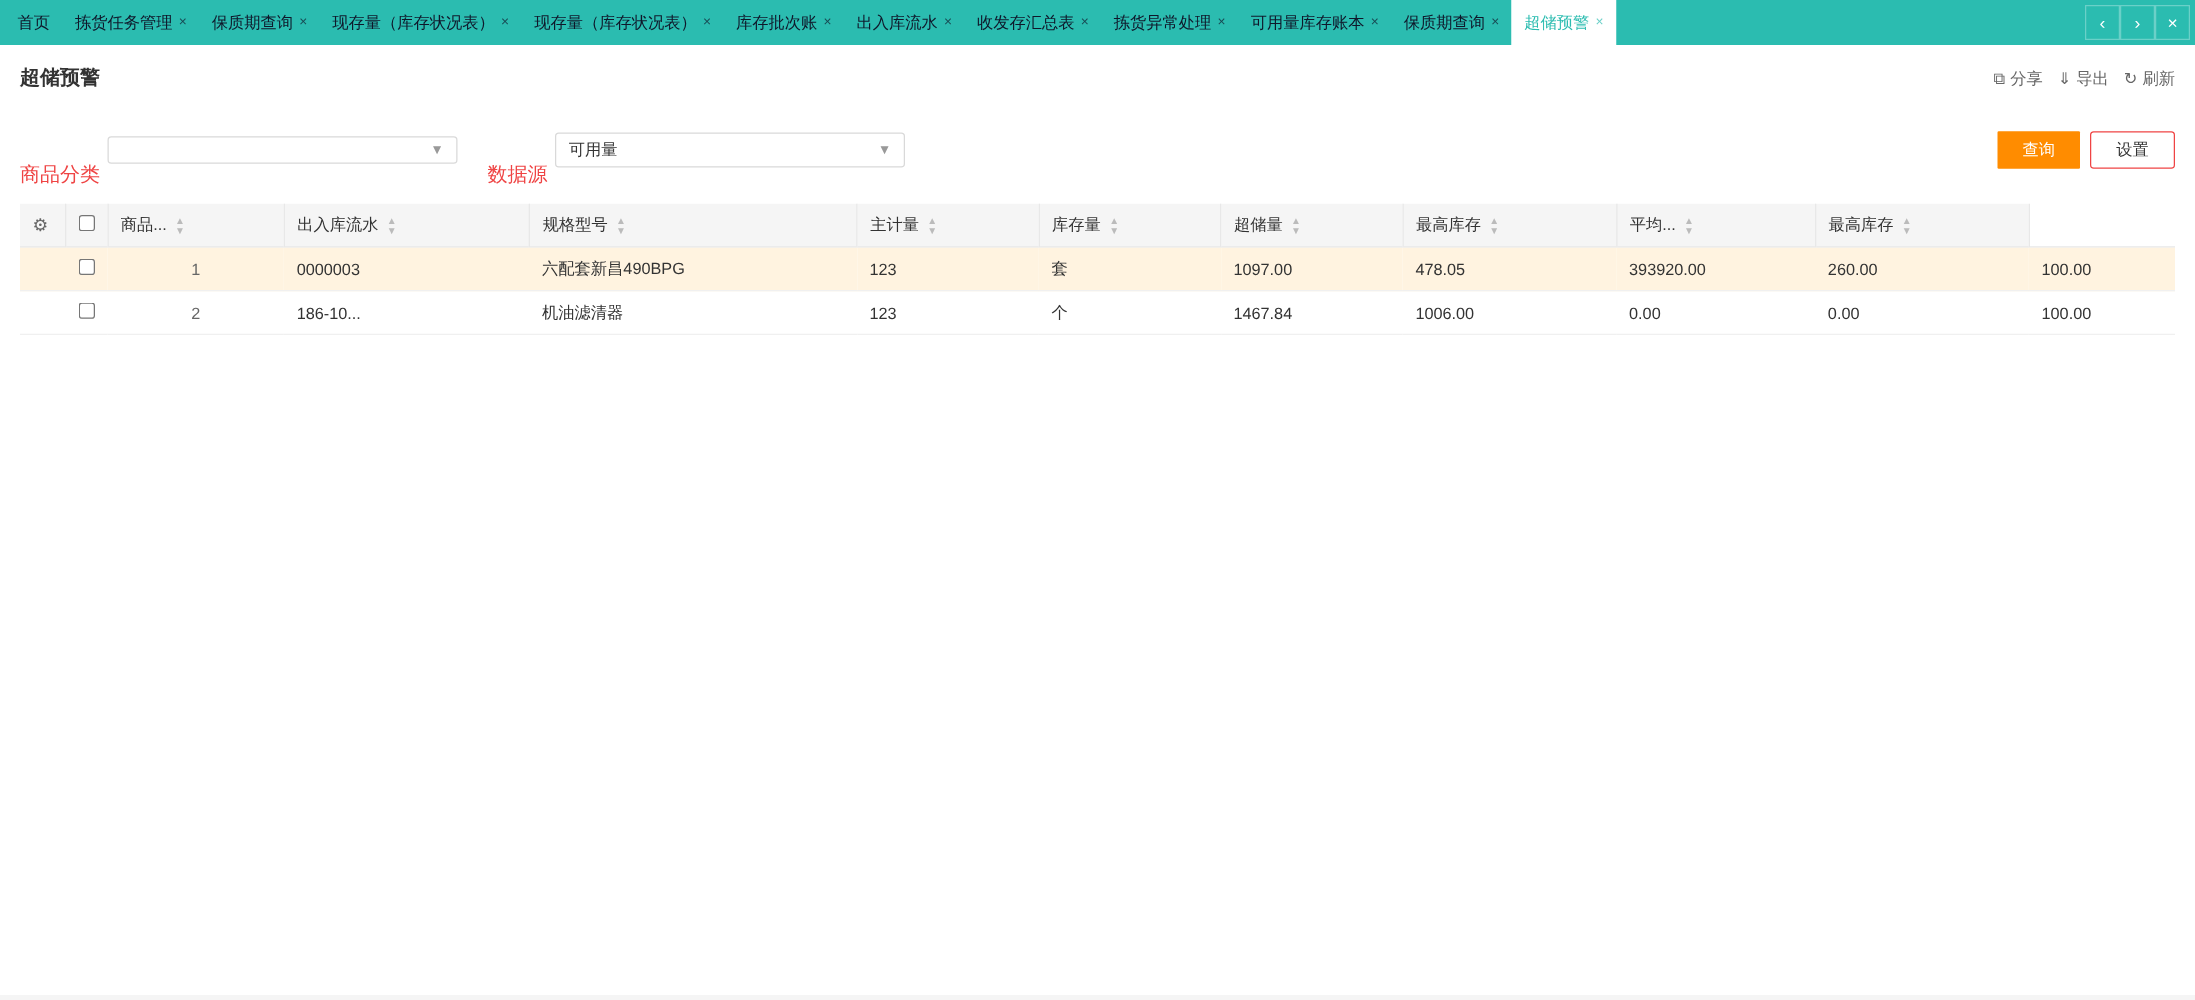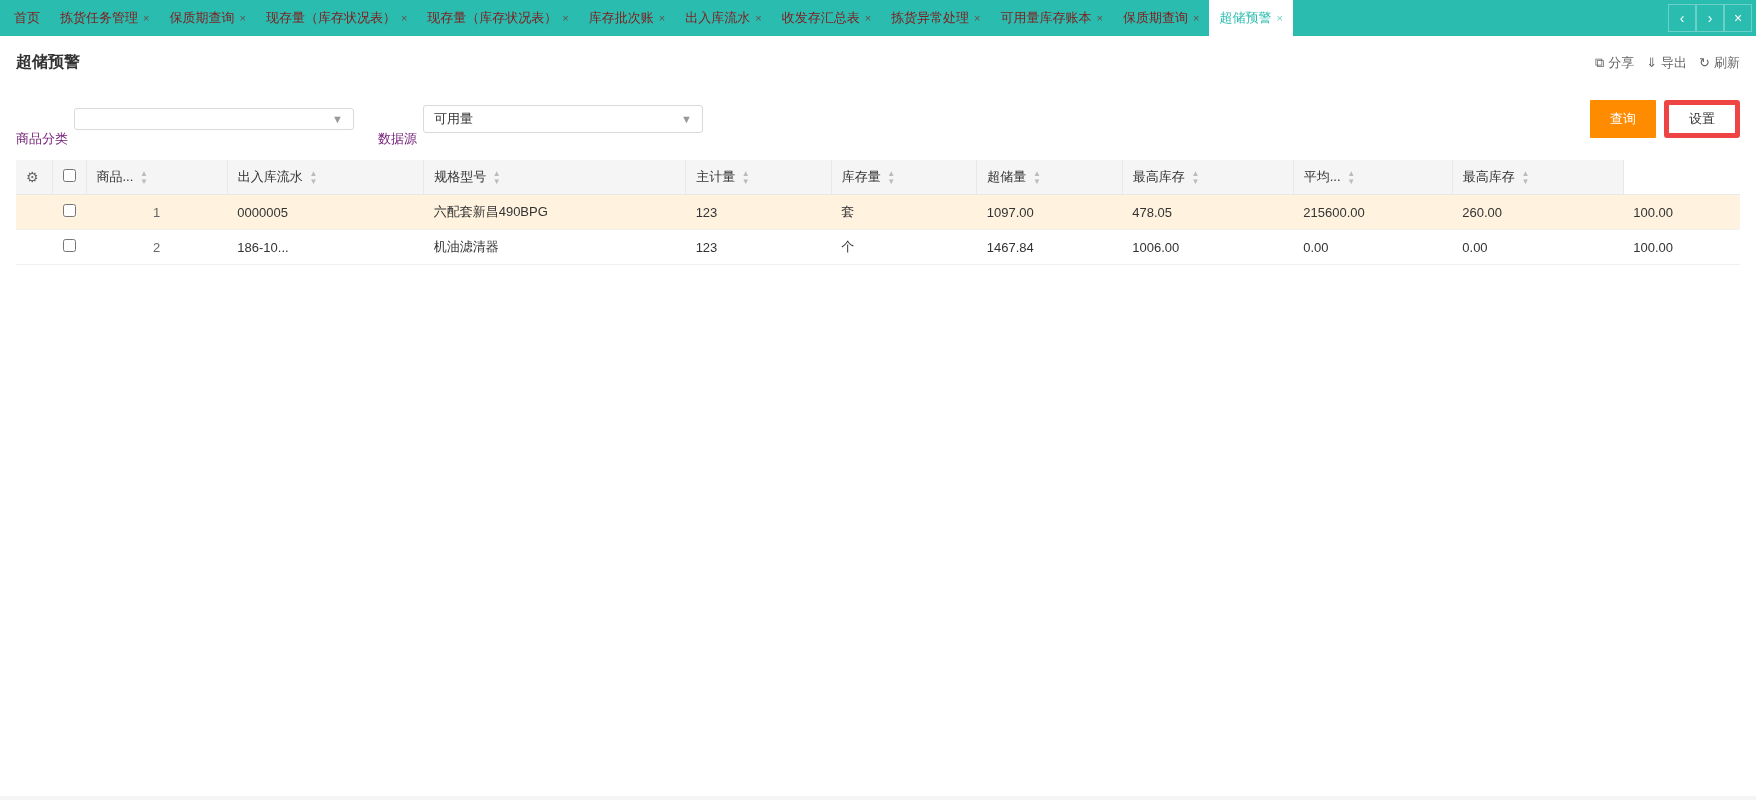--- a/index.html
+++ b/index.html
@@ -13,21 +13,21 @@
       height: 36px;
       padding: 0 4px;
       overflow: hidden;
       white-space: nowrap;
     }
     .top-nav .nav-item {
       display: inline-flex;
       align-items: center;
       padding: 0 10px;
       height: 36px;
-      color: #7f1d1d;
+      color: #0f172a;
       font-size: 13px;
       cursor: pointer;
       flex-shrink: 0;
     }
     .top-nav .nav-item.active { background: #fff; color: #2bbcb0; }
     .top-nav .nav-item .close-x {
       margin-left: 5px;
       font-size: 11px;
       opacity: 0.7;
       cursor: pointer;
@@ -91,22 +91,22 @@
       align-items: center;
       gap: 24px;
       margin-bottom: 12px;
     }
     .filter-item {
       display: flex;
       align-items: center;
       gap: 6px;
     }
     .filter-label {
-      color: #701a75;
-      font-size: 13px;
+      color: #ef4444;
+      font-size: 16px;
       margin-top: 41px;
     }
     .filter-select {
       display: inline-flex;
       align-items: center;
       border: 1px solid #d9d9d9;
       border-radius: 3px;
       padding: 4px 10px;
       min-width: 280px;
       background: #fff;
@@ -129,21 +129,21 @@
       color: #fff;
       border: none;
       border-radius: 1px;
       padding: 6px 20px;
       font-size: 13px;
       cursor: pointer;
     }
     .btn-settings {
       background: #fff;
       color: #333;
-      border: 5px solid #ef4444;
+      border: 1px solid #ef4444;
       border-radius: 3px;
       padding: 5px 20px;
       font-size: 13px;
       cursor: pointer;
     }
 
     
     .data-table {
       width: 100%;
       border-collapse: collapse;
@@ -354,27 +354,27 @@
       </tr>
     </thead>
     <tbody id="table-body">
 
     <tr class="highlighted">
       <td class="td-num"></td>
       <td class="td-check">
         <input type="checkbox" style="">
       </td>
       <td class="row-num">1</td>
-      <td>0000005</td>
+      <td>0000003</td>
       <td>六配套新昌490BPG</td>
       <td>123</td>
       <td>套</td>
       <td>1097.00</td>
       <td>478.05</td>
-      <td>215600.00</td>
+      <td>393920.00</td>
       <td>260.00</td>
       <td>100.00</td>
     </tr>
         <tr>
       <td class="td-num"></td>
       <td class="td-check">
         <input type="checkbox" style="">
       </td>
       <td class="row-num">2</td>
       <td>186-10...</td>

